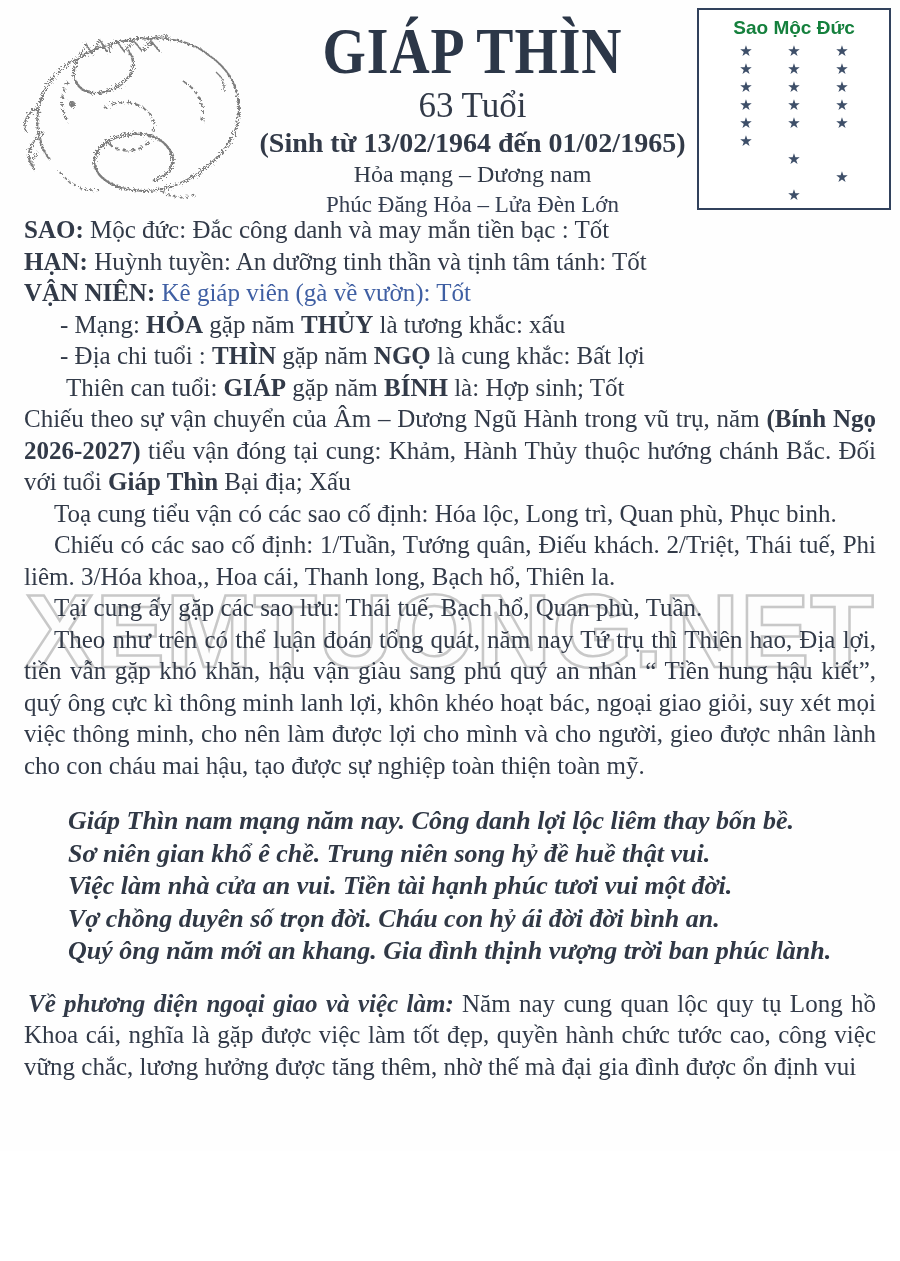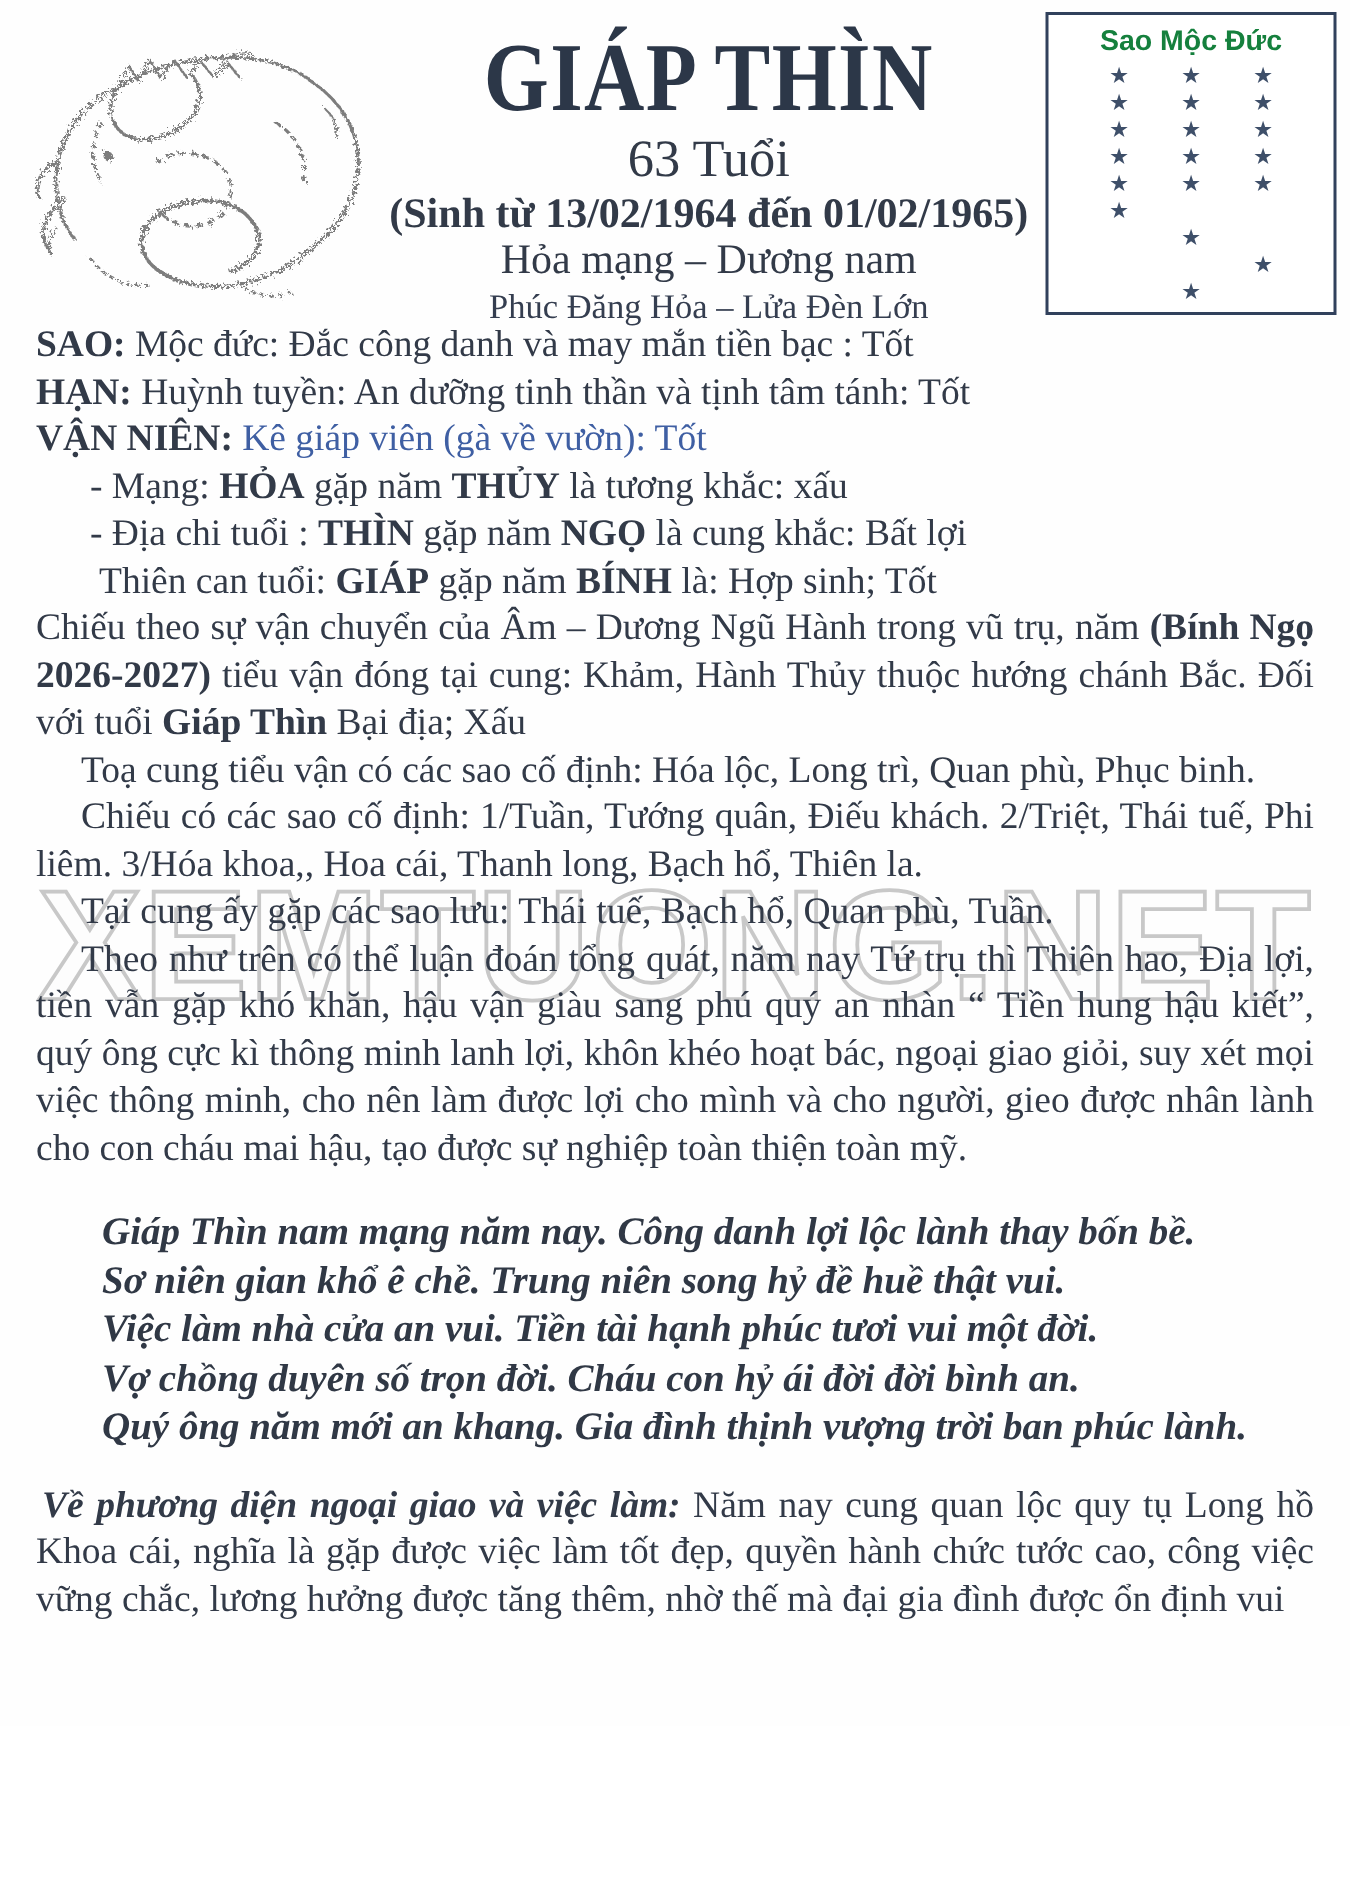--- a/index.html
+++ b/index.html
@@ -12,21 +12,21 @@
 
   
   .dragon{position:absolute;left:8px;top:12px;width:248px;height:202px;opacity:.8;}
 
   
   .header-block{position:absolute;left:250px;top:16px;width:445px;text-align:center;}
   .title{font-size:58px;font-weight:bold;letter-spacing:1px;color:#2c3748;
          transform:scale(.96,1.12);transform-origin:center top;line-height:64px;}
   .age{font-size:35px;line-height:40px;margin-top:6px;}
   .birth{font-size:28px;line-height:32px;margin-top:1px;font-weight:bold;}
-  .menh{font-size:28px;line-height:30px;font-family:Liberation Serif, serif;}
+  .menh{font-size:24px;line-height:30px;font-family:Liberation Serif, serif;}
   .napam{font-size:23px;line-height:31px;color:#353e50;}
 
   
   .starbox{position:absolute;left:697px;top:8px;width:194px;height:202px;
            border:2px solid #31415c;box-sizing:border-box;text-align:center;background:#fff;}
   .starbox-title{font-family:"Liberation Sans",sans-serif;font-weight:bold;font-size:19px;
                  color:#15803d;margin-top:7px;}
   .star-grid{margin-top:3px;}
   .star-row{display:flex;justify-content:center;height:18px;}
   .star-cell{width:48px;font-size:15px;line-height:18px;color:#3e4f69;}
@@ -156,21 +156,21 @@
     <div class="attr-line ind-a"><span>- Địa chi tuổi : </span><span class="b">THÌN</span><span> gặp năm </span><span class="b">NGỌ</span><span> là cung khắc: Bất lợi</span></div>
     <div class="attr-line ind-b"><span>Thiên can tuổi:  </span><span class="b">GIÁP</span><span> gặp năm </span><span class="b">BÍNH</span><span> là: Hợp sinh; Tốt</span></div>
 
     <p class="para flush"><span>Chiếu theo sự vận chuyển của Âm – Dương Ngũ Hành trong vũ trụ, năm </span><span class="b">(Bính Ngọ 2026-2027)</span><span> tiểu vận đóng tại cung: Khảm, Hành Thủy  thuộc hướng chánh Bắc. Đối với tuổi </span><span class="b">Giáp Thìn</span><span> Bại địa; Xấu</span></p>
     <p class="para"><span>Toạ cung tiểu vận có các sao cố định: Hóa lộc, Long trì, Quan phù, Phục binh.</span></p>
     <p class="para"><span>Chiếu có các sao cố định: 1/Tuần, Tướng quân, Điếu khách. 2/Triệt, Thái tuế, Phi liêm. 3/Hóa khoa,, Hoa cái, Thanh long, Bạch hổ, Thiên la.</span></p>
     <p class="para"><span>Tại cung ấy gặp các sao lưu: Thái tuế, Bạch hổ, Quan phù, Tuần.</span></p>
     <p class="para"><span>Theo như trên có thể luận đoán tổng quát, năm nay Tứ trụ thì Thiên hao, Địa lợi, tiền vẫn gặp khó khăn, hậu vận giàu sang phú quý an nhàn “ Tiền hung hậu kiết”, quý ông cực kì thông minh lanh lợi, khôn khéo hoạt bác, ngoại giao giỏi, suy xét mọi việc thông minh, cho nên làm được lợi cho mình và cho người, gieo được nhân lành cho con cháu mai hậu, tạo được sự nghiệp toàn thiện toàn mỹ.</span></p>
 
     <div class="verse">
-      <div class="verse-line">Giáp Thìn nam mạng năm nay. Công danh lợi lộc lành thay bốn bề.</div>
+      <div class="verse-line">Giáp Thìn nam mạng năm nay. Công danh lợi lộc liêm thay bốn bề.</div>
       <div class="verse-line">Sơ niên gian khổ ê chề. Trung niên song hỷ đề huề thật vui.</div>
       <div class="verse-line">Việc làm nhà cửa an vui. Tiền tài hạnh phúc tươi vui một đời.</div>
       <div class="verse-line">Vợ chồng duyên số trọn đời. Cháu con hỷ ái đời đời bình an.</div>
       <div class="verse-line">Quý ông năm mới an khang. Gia đình thịnh vượng trời ban phúc lành.</div>
     </div>
 
     <p class="para outlook"><span class="b i">Về phương diện ngoại giao và việc làm:</span><span> Năm nay cung quan lộc quy tụ  Long hồ Khoa cái, nghĩa là gặp được việc làm tốt đẹp, quyền hành chức tước cao, công việc vững chắc, lương hưởng được tăng thêm, nhờ thế mà đại gia đình được ổn định vui</span></p>
   </div>
 
   <div class="divider"></div>

